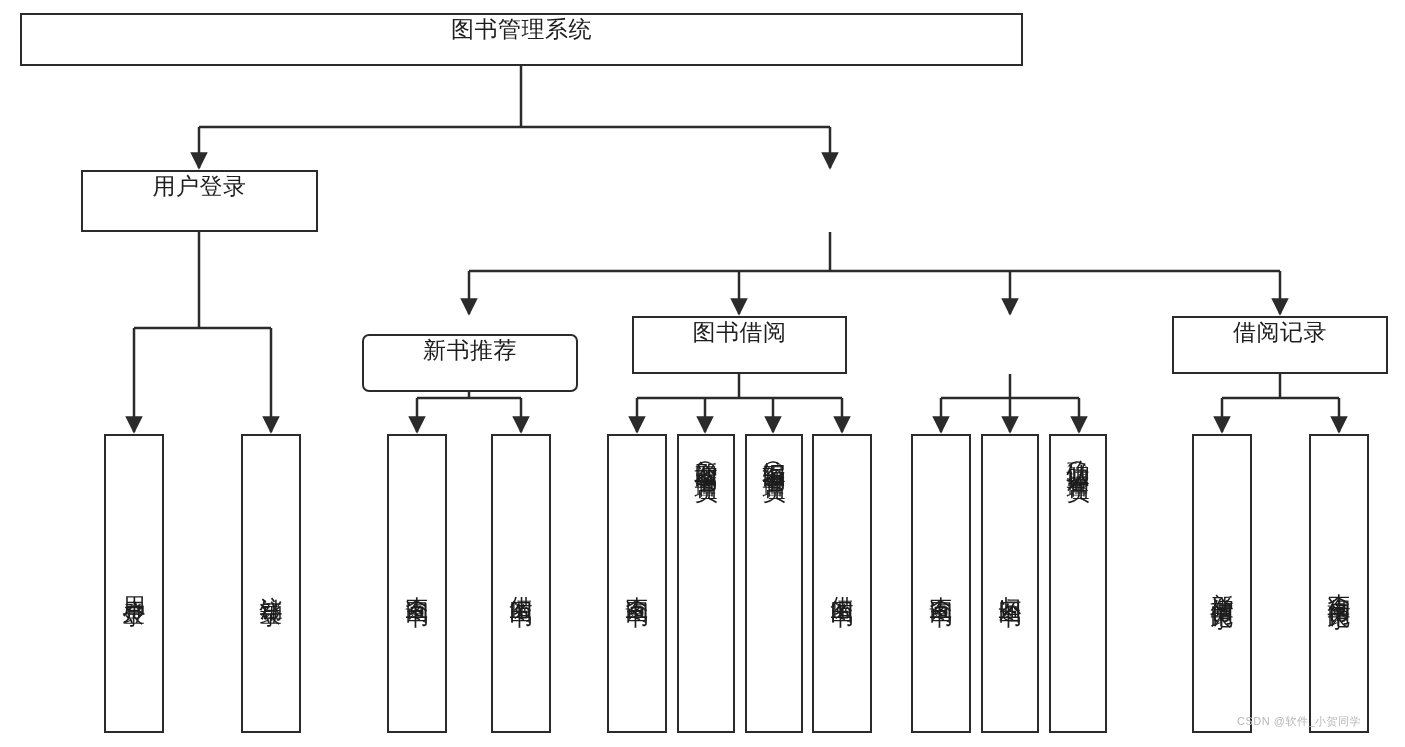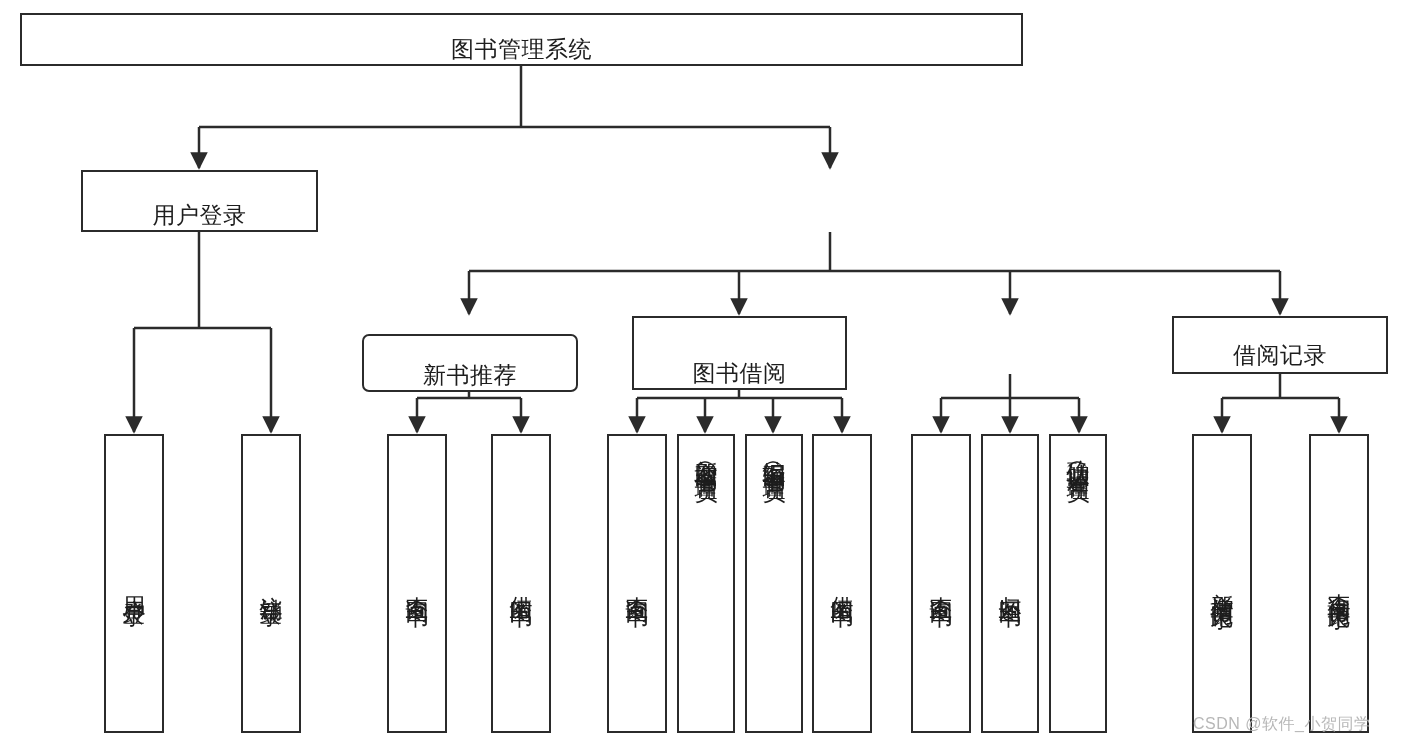--- a/index.html
+++ b/index.html
@@ -25,21 +25,21 @@
     top: 0;
     width: 1405px;
     height: 747px;
   }
   .node {
     position: absolute;
     box-sizing: border-box;
     background: #ffffff;
     border: 2px solid #2b2b2b;
     display: flex;
-    align-items: flex-end;
+    align-items: flex-start;
     justify-content: center;
     z-index: 3;
   }
   .node-label {
     font-size: 23px;
     line-height: 1.25;
     color: #1d1d1d;
     letter-spacing: 0.5px;
     white-space: nowrap;
   }
@@ -55,25 +55,26 @@
     white-space: nowrap;
     letter-spacing: 3px;
     font-size: 23px;
     line-height: 1;
   }
   .node.vertical.top-align {
     align-items: flex-start;
   }
   .watermark {
     position: absolute;
-    font-size: 16px;
+    font-size: 11px;
     color: #b7b7b7;
     letter-spacing: 0.5px;
     white-space: nowrap;
     z-index: 5;
+    padding-left: 44px;
   }
 </style>
 </head>
 <body>
 
 <div id="canvas">
 
   <svg id="edges" viewBox="0 0 1405 747" xmlns="http://www.w3.org/2000/svg">
     <defs>
       <marker id="arrow" viewBox="0 0 10 10" refX="9" refY="5" markerWidth="7" markerHeight="7" orient="auto-start-reverse">
@@ -129,24 +130,24 @@
     <span class="node-label">图书管理系统</span>
   </div>
 
   <div class="node" style="left:81px; top:170px; width:237px; height:62px;">
     <span class="node-label">用户登录</span>
   </div>
 
   <div class="node" style="left:362px; top:334px; width:216px; height:58px;border-radius:7px;">
     <span class="node-label">新书推荐</span>
   </div>
-  <div class="node" style="left:632px; top:316px; width:215px; height:74px;">
+  <div class="node" style="left:632px; top:316px; width:215px; height:58px;">
     <span class="node-label">图书借阅</span>
   </div>
-  <div class="node" style="left:1172px; top:316px; width:216px; height:58px;font-family:Liberation Mono, monospace;">
+  <div class="node" style="left:1172px; top:316px; width:216px; height:58px;">
     <span class="node-label">借阅记录</span>
   </div>
 
   <div class="node vertical" style="left:104px; top:434px; width:60px; height:299px;">
     <span class="node-label">用户登录</span>
   </div>
   <div class="node vertical" style="left:241px; top:434px; width:60px; height:299px;">
     <span class="node-label">注销登录</span>
   </div>
 

